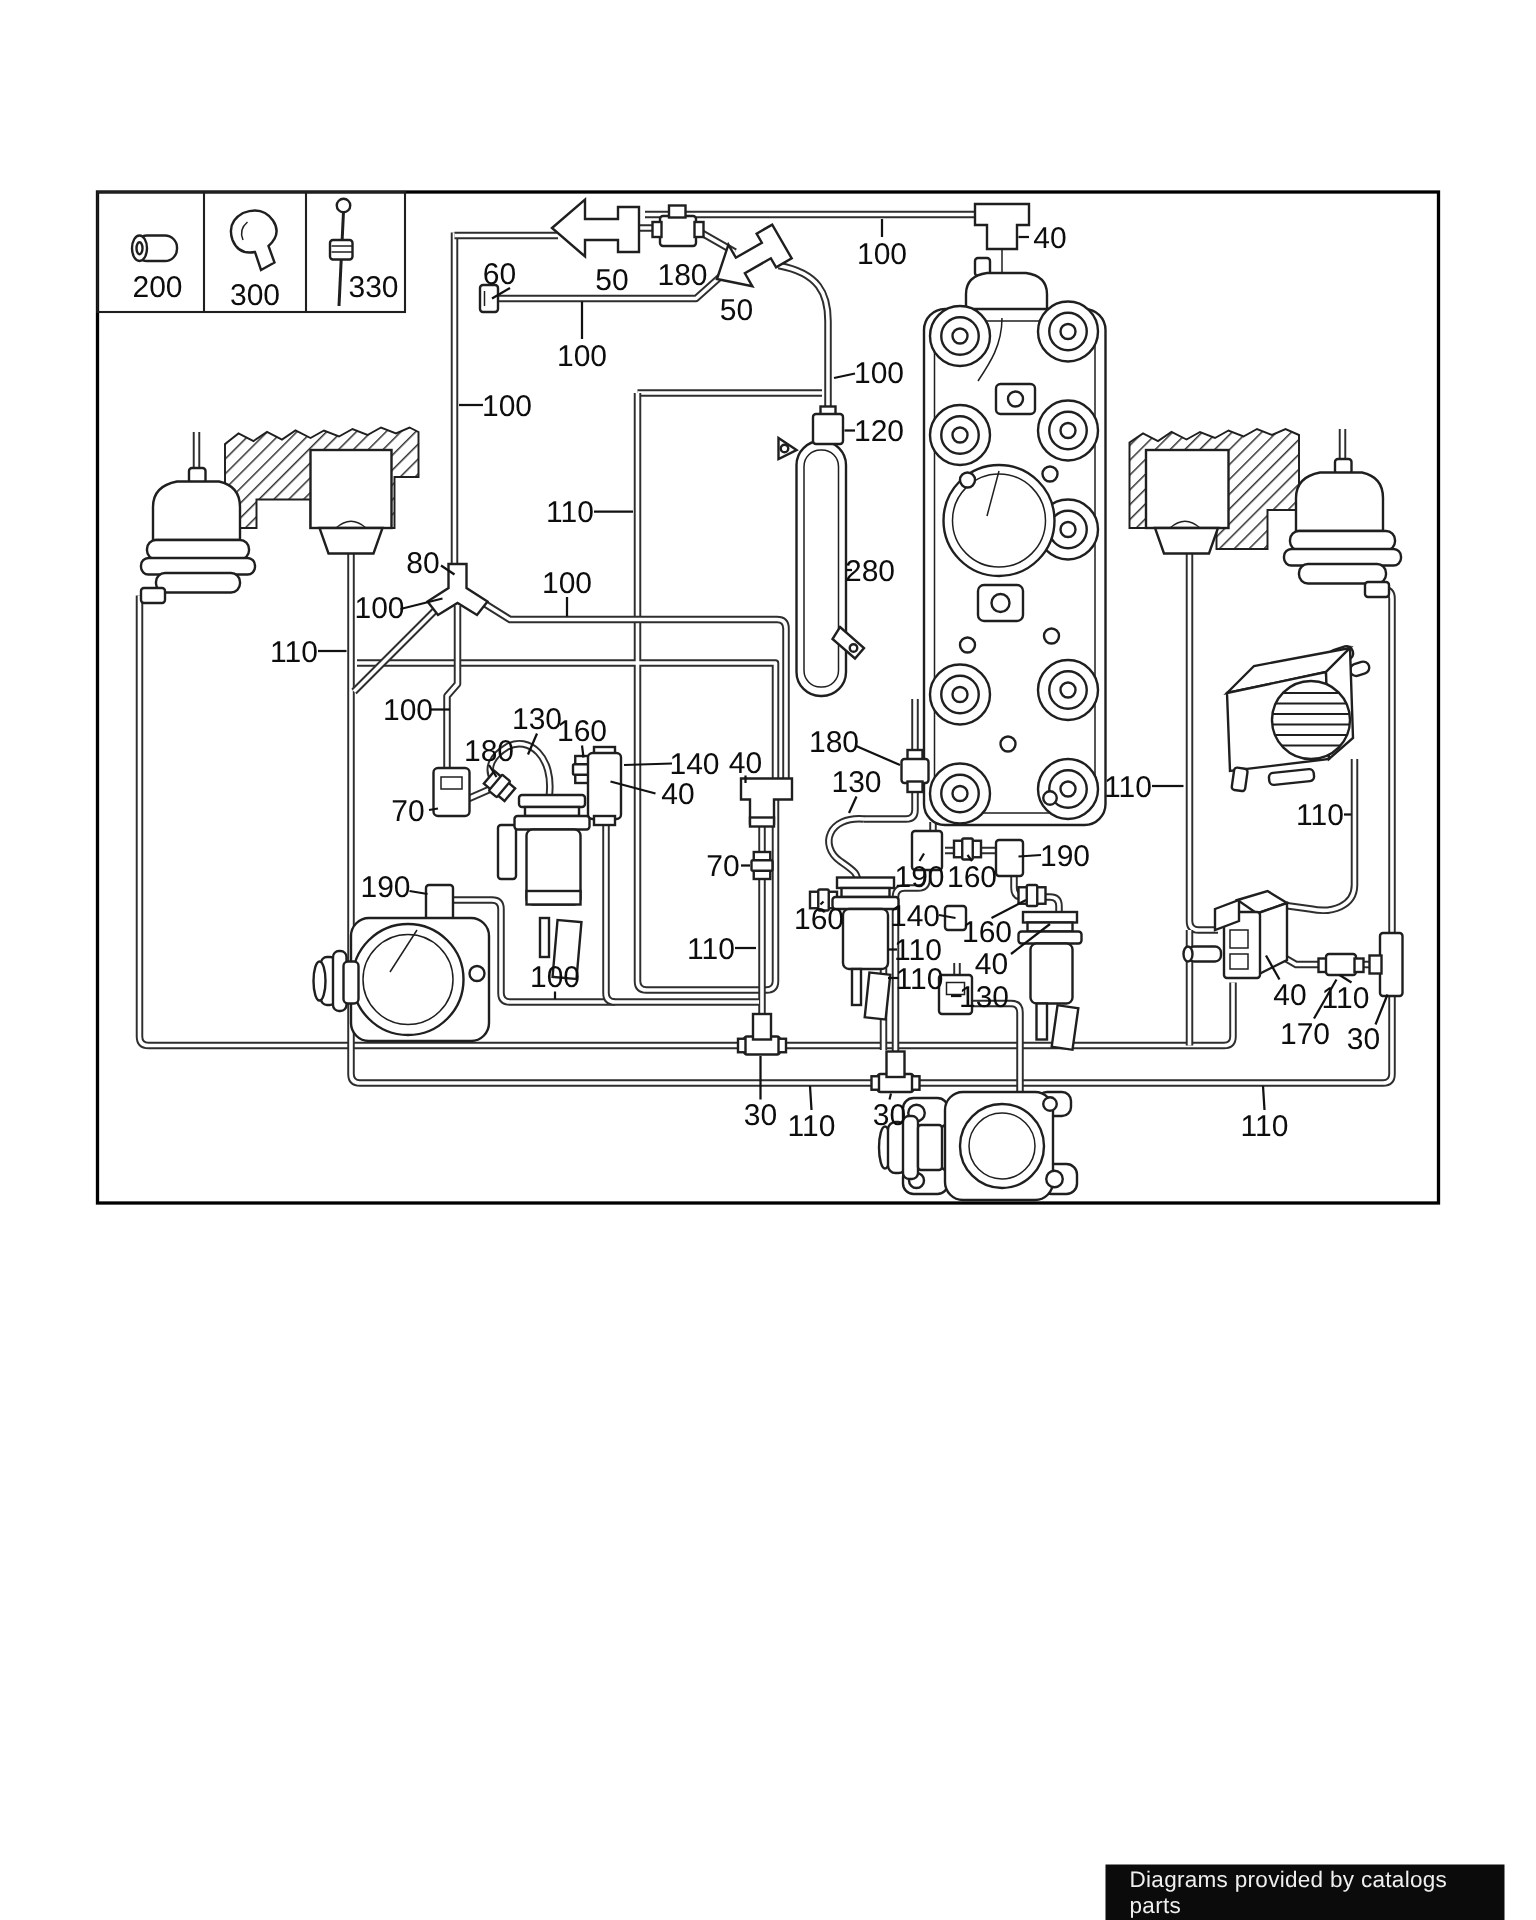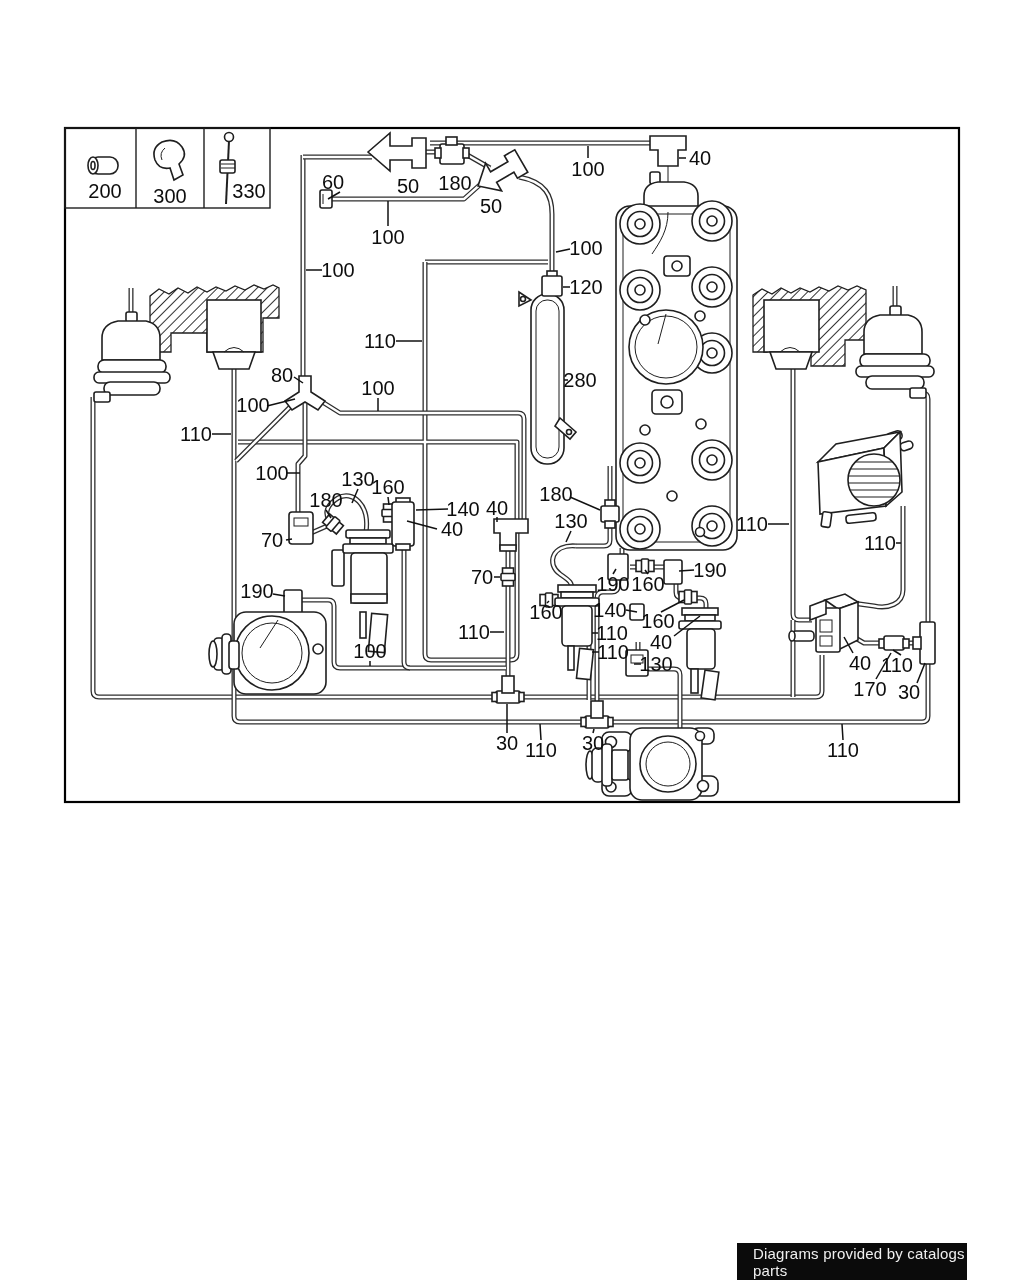--- a/index.html
+++ b/index.html
@@ -518,15 +518,15 @@
       <text x="507" y="750" class="callout">30</text>
       <line x1="541" y1="740" x2="540" y2="724" class="leader"></line>
       <text x="541" y="757" class="callout">110</text>
       <line x1="593" y1="733" x2="594" y2="729" class="leader"></line>
       <text x="593" y="750" class="callout">30</text>
       <line x1="843" y1="740" x2="842" y2="724" class="leader"></line>
       <text x="843" y="757" class="callout">110</text>
     </g>
 </svg>
 
-<div id="footer-bar" style="left: 737px; top: 1243px; width: 230px; height: 37px; background: rgb(11, 11, 11); color: rgb(239, 239, 239);">
+<div id="footer-bar" style="left: 737px; top: 1243px; width: 266px; height: 37px; background: rgb(11, 11, 11); color: rgb(239, 239, 239);">
   <span>Diagrams provided by catalogs parts</span>
 </div>
 
 </body></html>

